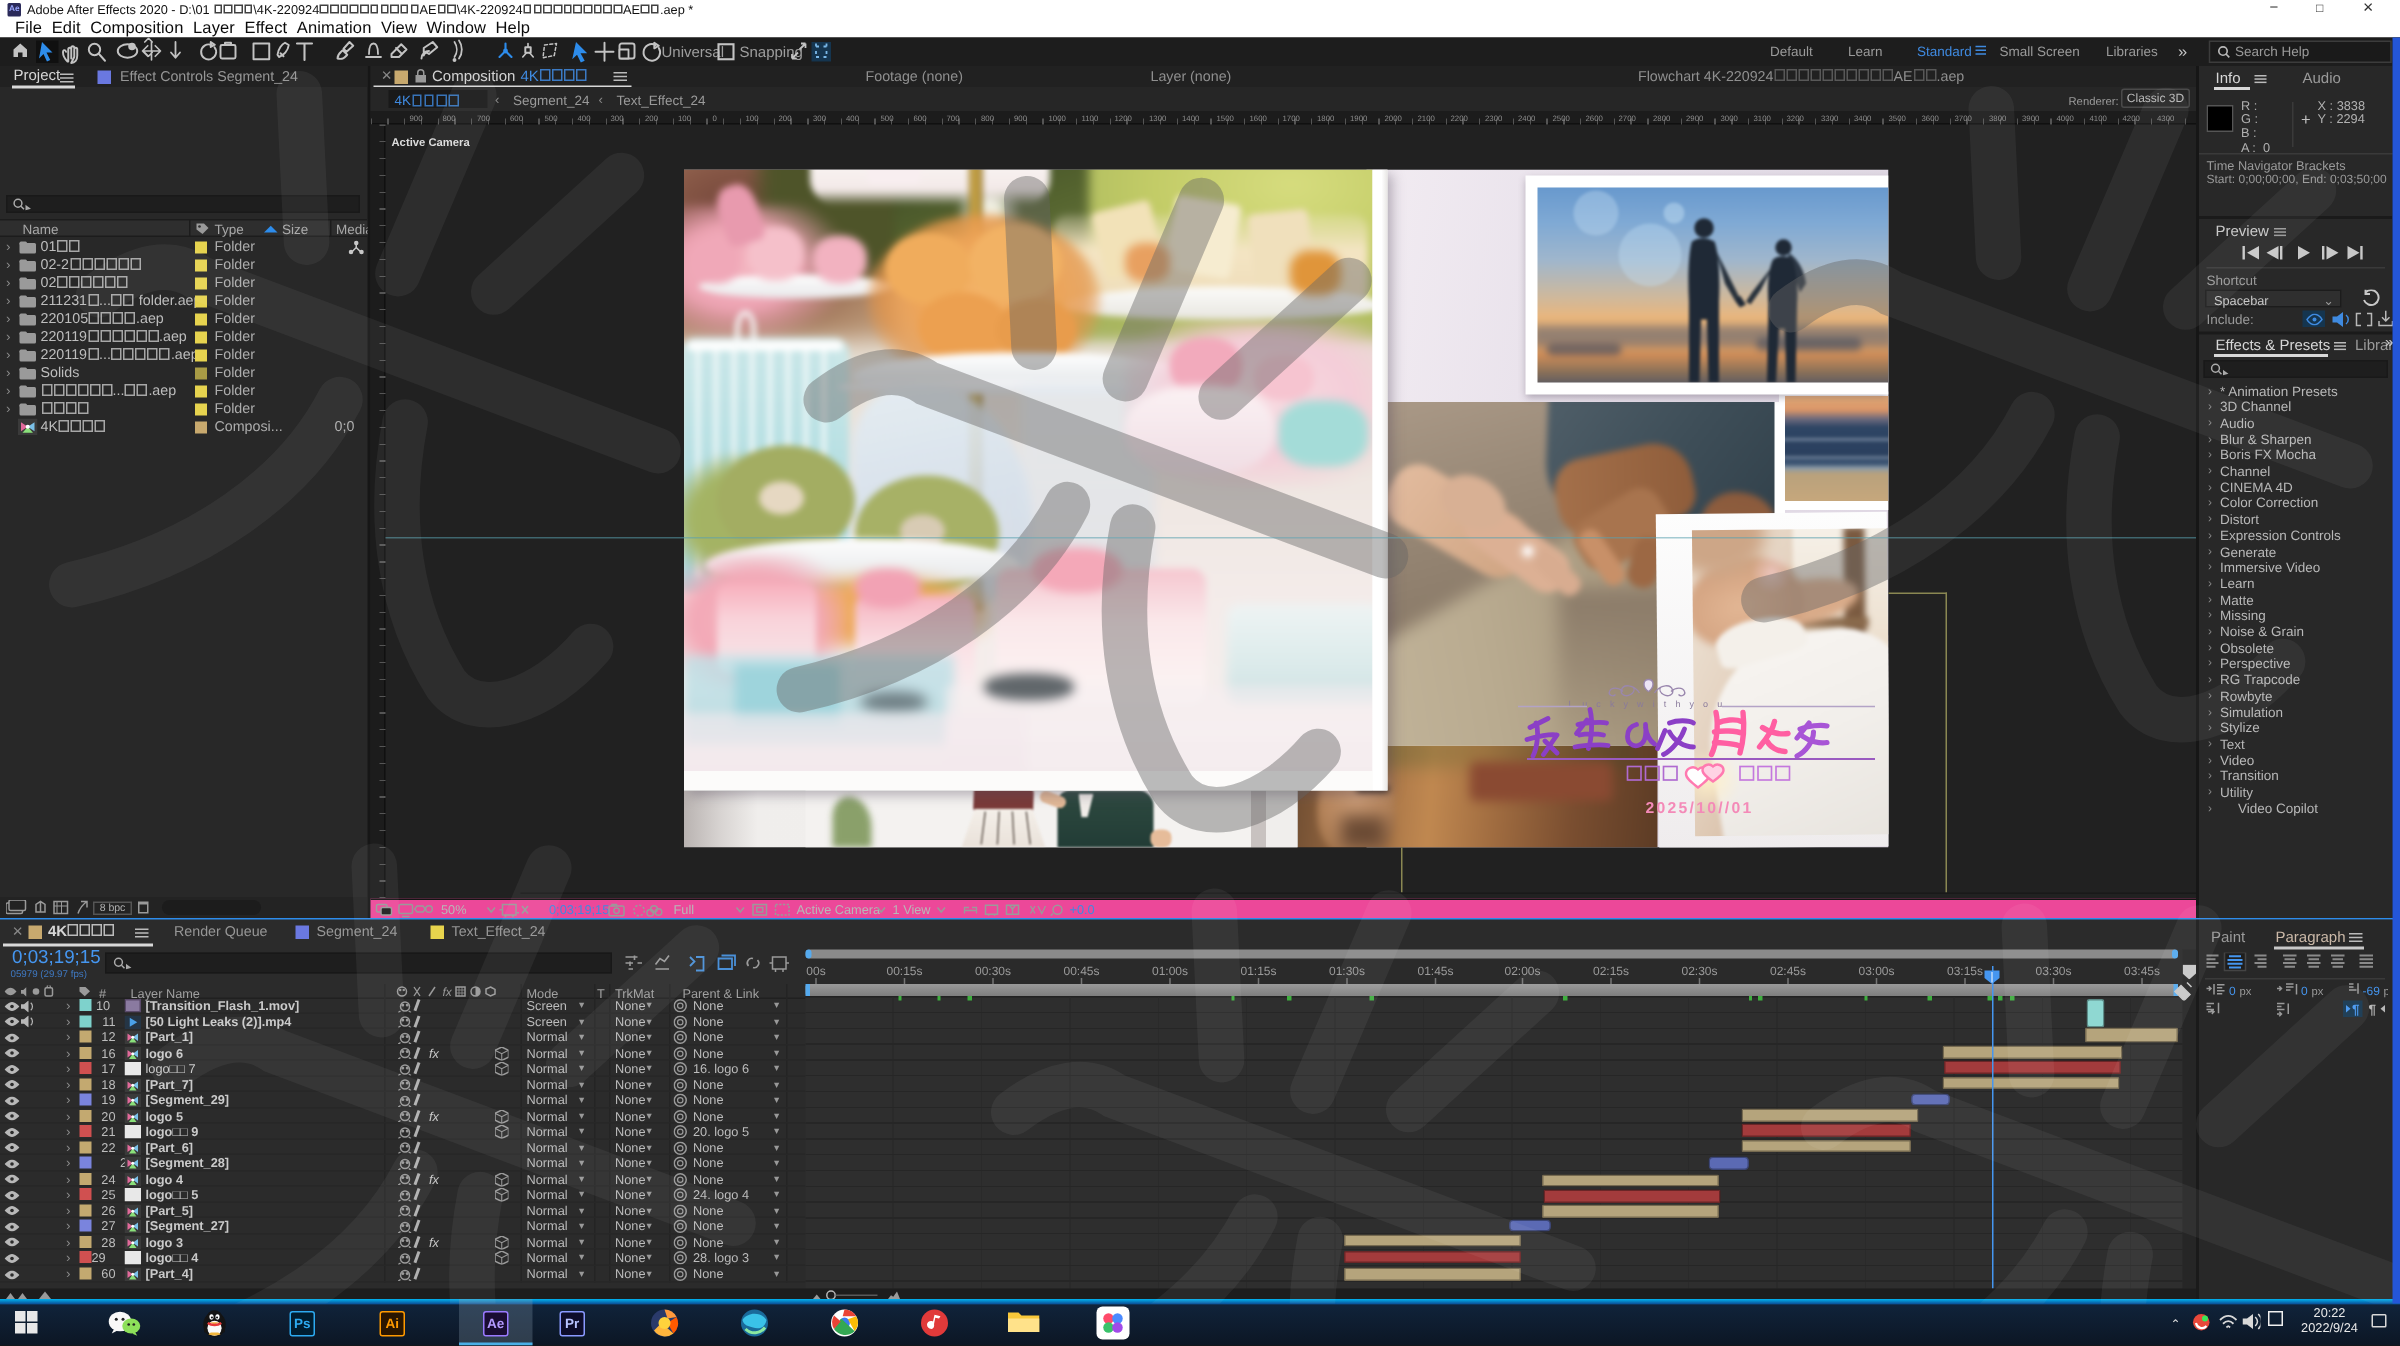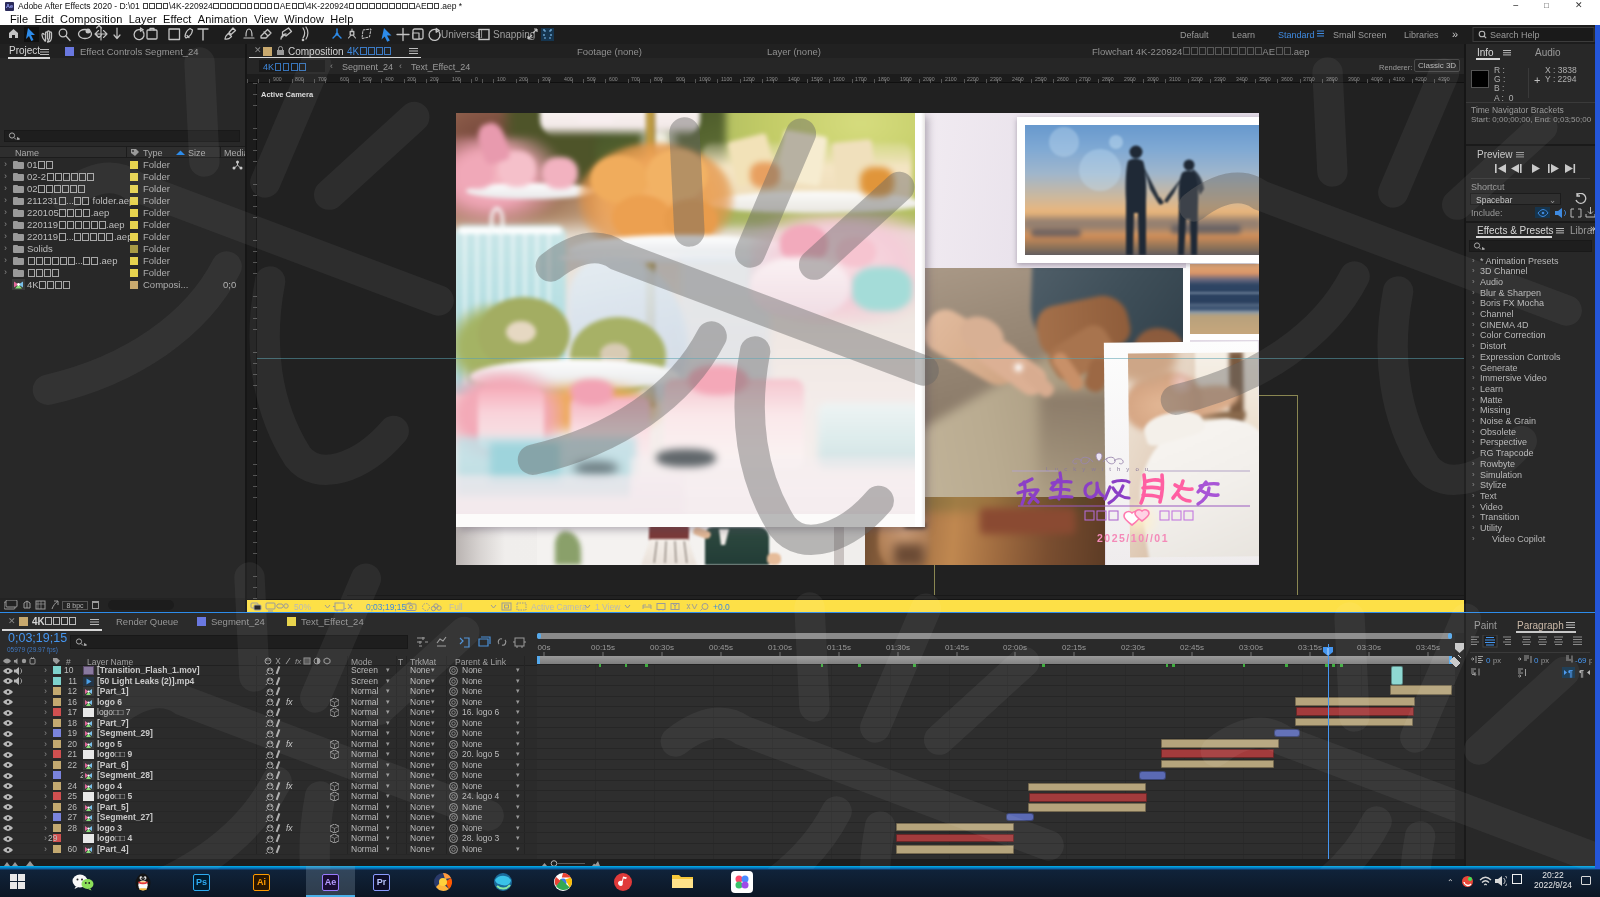--- a/index.html
+++ b/index.html
@@ -586,21 +586,21 @@
    </svg>
   </div>
  </div>
 
  <div class="ab" style="left:10px;top:314px;width:1207px;height:1px;background:rgba(90,160,175,.55)"></div>
  <div class="ab" style="left:1012px;top:351px;width:39px;height:1px;background:#8a8752"></div>
  <div class="ab" style="left:1050px;top:351px;width:1px;height:200px;background:#8a8752"></div>
  <div class="ab" style="left:687px;top:521px;width:1px;height:30px;background:#8a8752"></div>
  <div class="ab" style="left:100px;top:551px;width:1117px;height:1px;background:#191919"></div>
 
- <div class="ab" style="left:0;top:555px;width:1217px;height:13px;background:#fde047;border-top:1px solid #141414">
+ <div class="ab" style="left:0;top:555px;width:1217px;height:13px;background:#ec4899;border-top:1px solid #141414">
   <svg class="ab" style="left:0;top:0" width="760" height="13">
    <g fill="none" stroke="#9a9a9a" stroke-width="1">
     <rect x="4" y="3" width="7" height="5" rx="1"></rect>
             <rect x="7" y="5" width="7" height="5" rx="1" fill="#1d1d1d"></rect>
     <rect x="19" y="3" width="9" height="6" rx="1"></rect>
             <path d="M21 11h5"></path>
     <path d="M31 4h4l1.5 2-1.5 2h-4l-1.5-2z"></path>
             <circle cx="39" cy="6" r="2.2"></circle>
    </g>
    <text x="47" y="9.5" font-size="8.5" fill="#b8b8b8">50%</text>
@@ -1455,21 +1455,21 @@
           <span style="position:absolute;left:462px;top:0px">None</span>
           <span style="position:absolute;left:516px;top:1px;font-size:7px;color:#999">▾</span>
         </div>
         <div class="trow" style="top:220.48px">
           <svg width="10" height="6" style="position:absolute;left:3px;top:2.5px">
             <path d="M0 3c2-2.2 4-3 5-3s3 .8 5 3c-2 2.2-4 3-5 3S2 5.2 0 3z" fill="#b8b8b8"></path>
             <circle cx="5" cy="3" r="1.2" fill="#2b2b2b"></circle>
           </svg>
           <span style="position:absolute;left:44px;top:0px;color:#8a8a8a;font-size:9px">›</span>
           <span style="position:absolute;left:53px;top:1px;width:8px;height:8px;background:#d05050"></span>
-          <span style="position:absolute;left:48px;top:0px;width:13px;text-align:left">29</span>
+          <span style="position:absolute;left:61px;top:0px;width:13px;text-align:left">29</span>
           <svg width="11" height="9" style="position:absolute;left:83px;top:1px">
             <rect width="11" height="9" fill="#e8e8e8"></rect>
           </svg>
           <span style="position:absolute;left:97px;top:0px;font-weight:bold;color:#cacaca">logo□□ 4</span>
           <svg width="10" height="8" style="position:absolute;left:265px;top:1.5px">
             <circle cx="5" cy="4" r="3" fill="none" stroke="#9a9a9a"></circle>
             <circle cx="3.5" cy="3" r="1" fill="#9a9a9a"></circle>
             <circle cx="6.5" cy="3" r="1" fill="#9a9a9a"></circle>
             <path d="M2 7l-1.5 1m7-1l1.5 1" stroke="#9a9a9a"></path>
           </svg>

